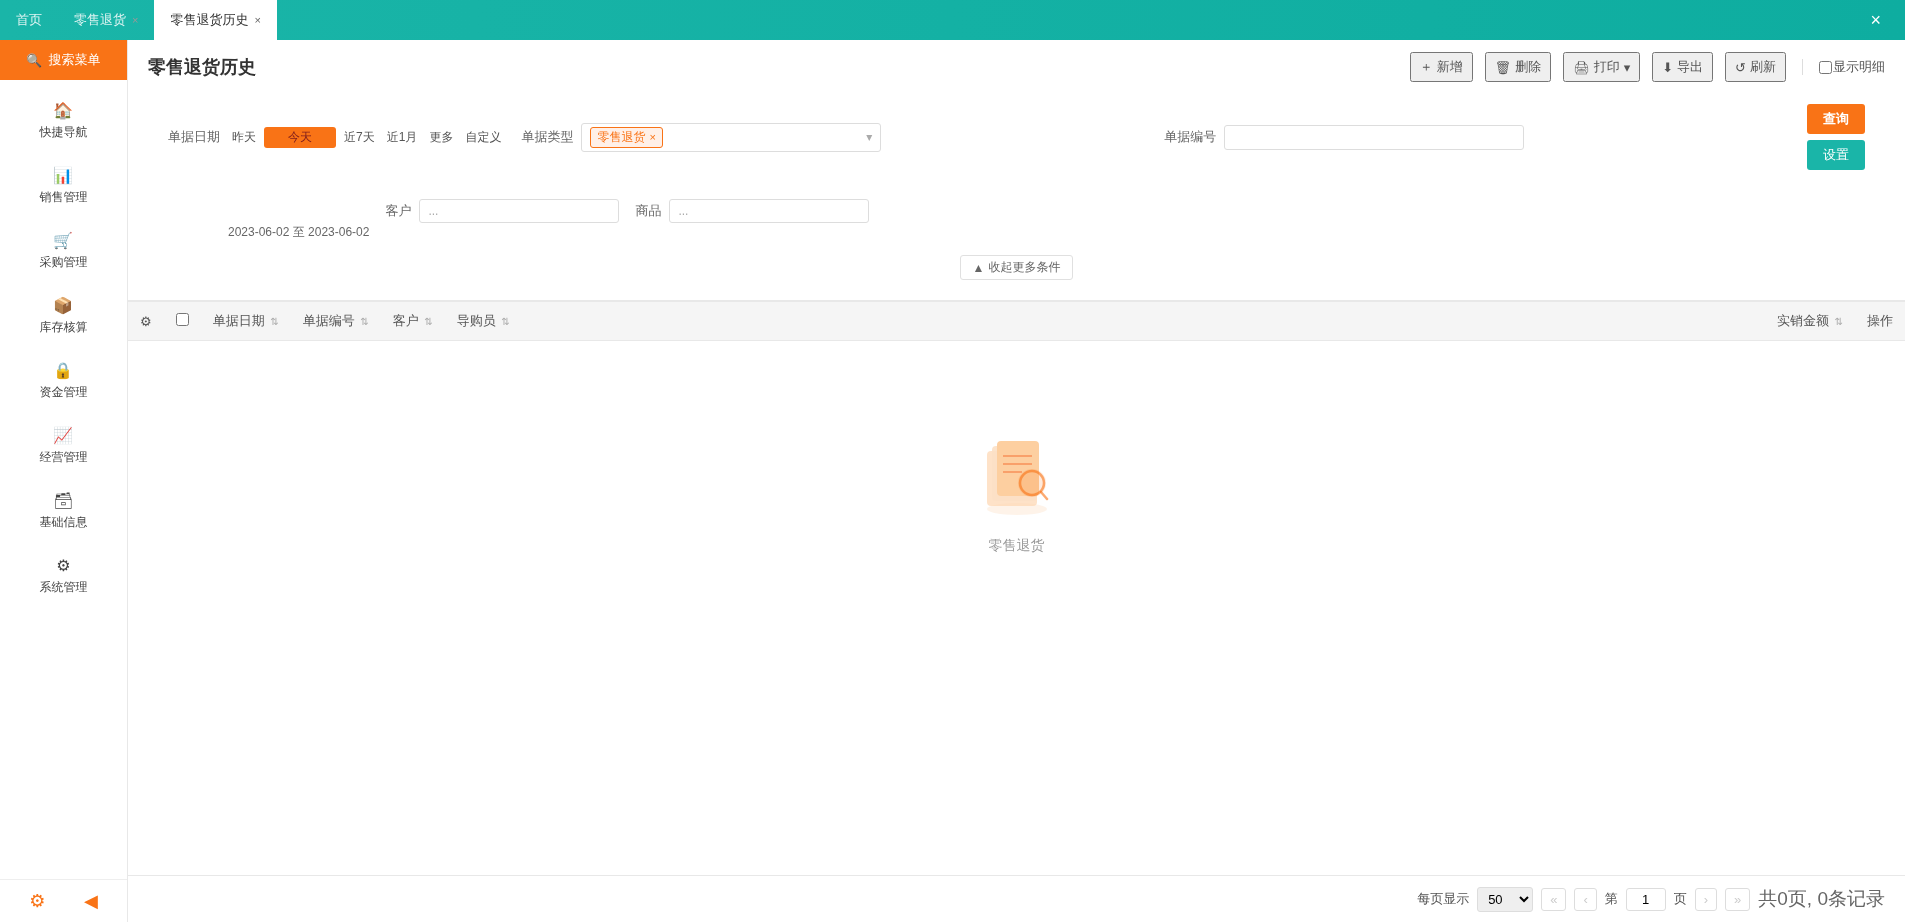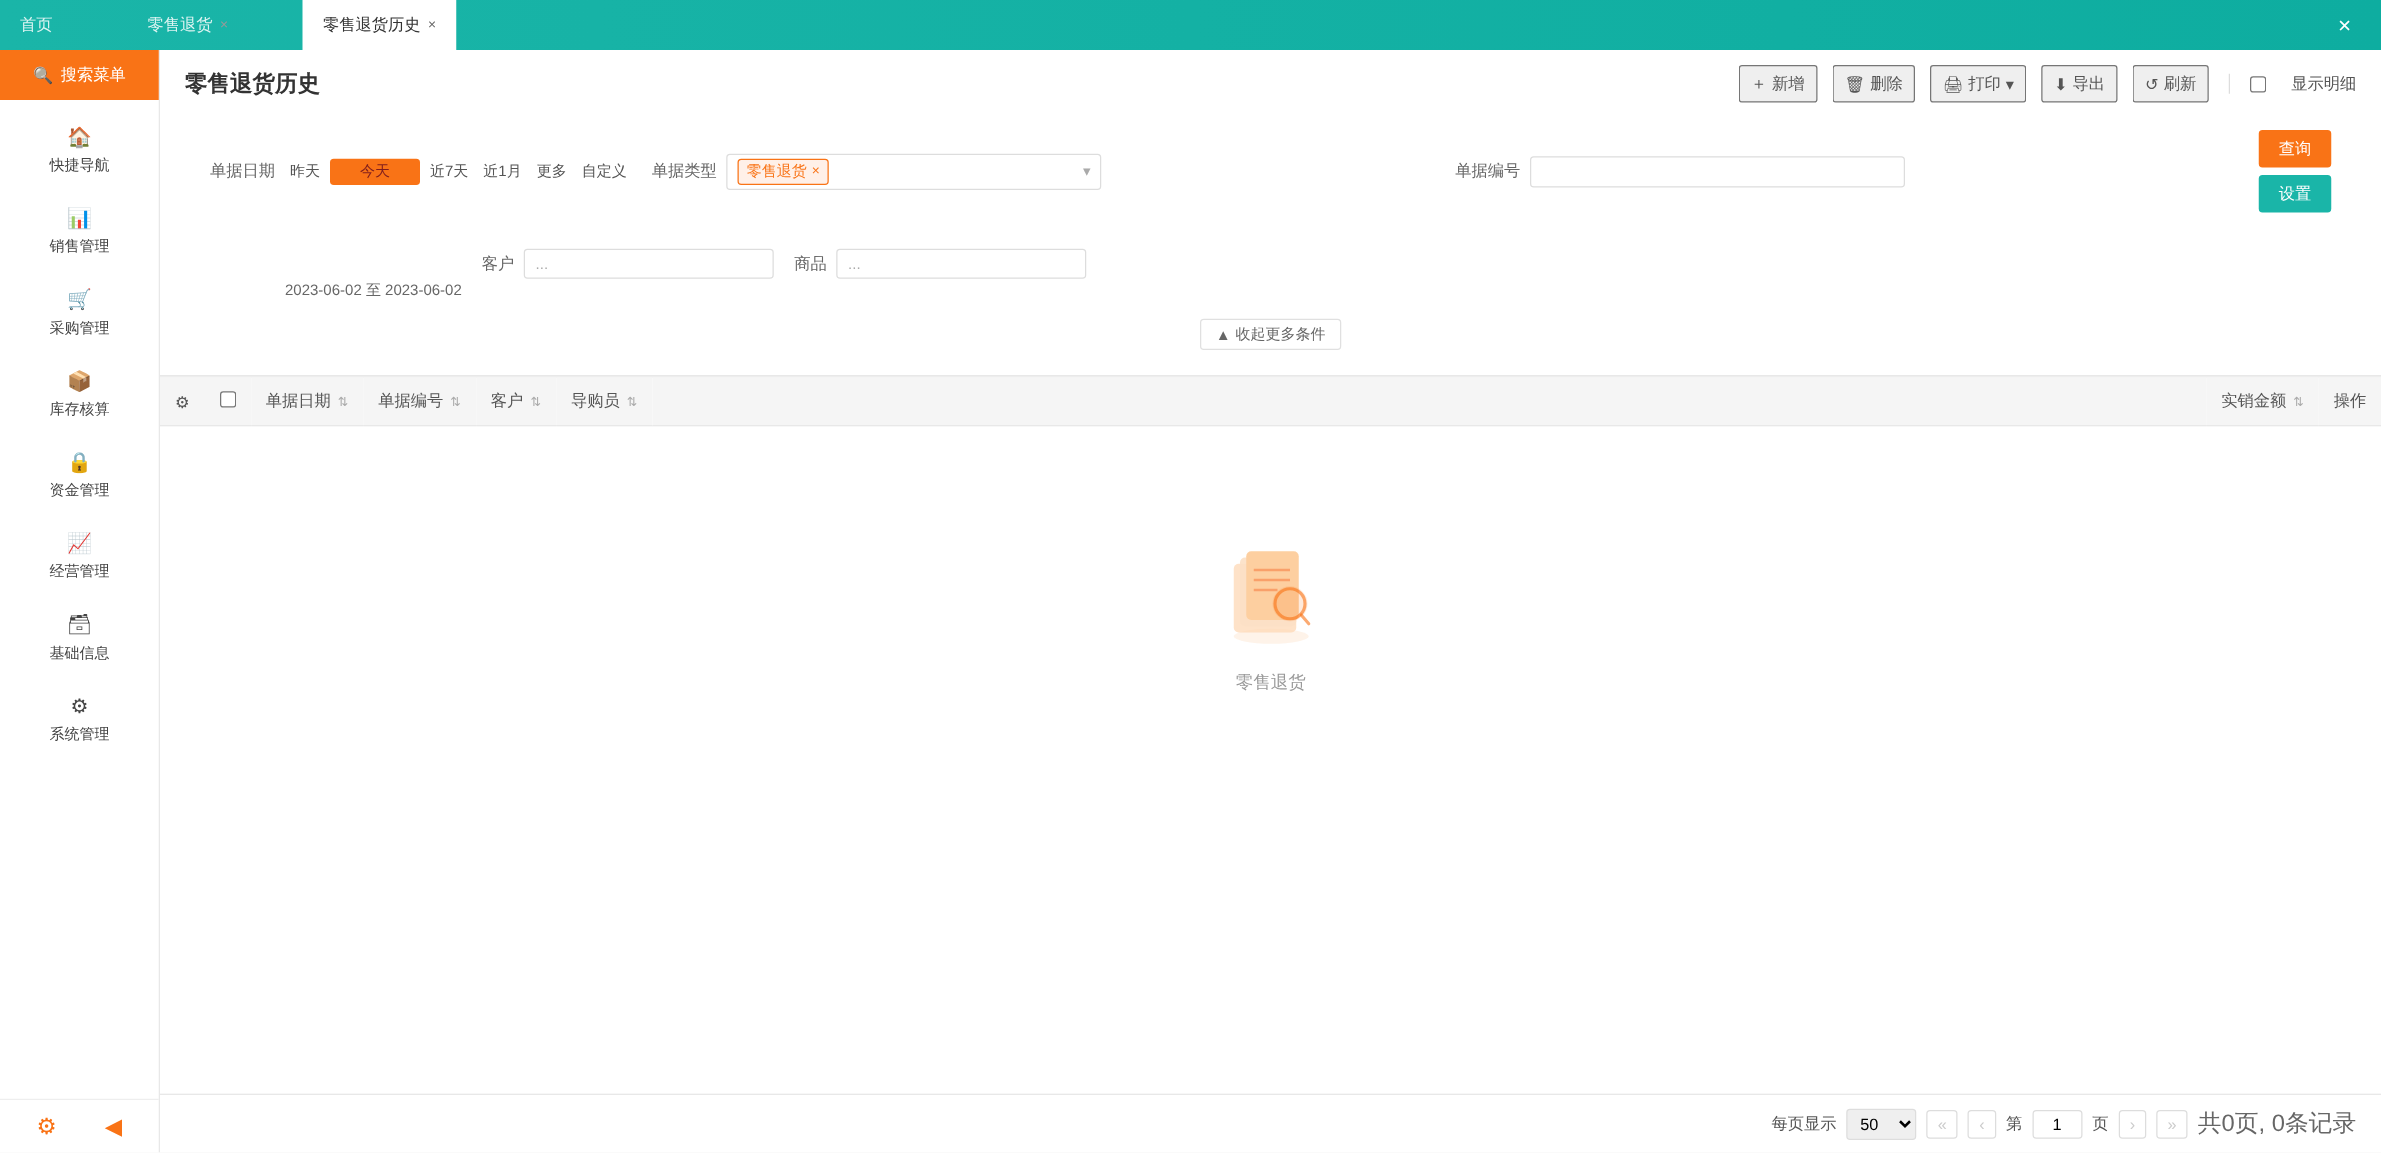--- a/index.html
+++ b/index.html
@@ -11,21 +11,20 @@
       background: linear-gradient(90deg, #1ab5a8, #0eada0);
       display: flex;
       align-items: center;
       padding: 0 0 0 0;
     }
     .top-bar-tabs {
       display: flex;
       align-items: stretch;
       height: 100%;
       flex: 1;
-      gap: 44px;
     }
     .top-tab {
       display: flex;
       align-items: center;
       padding: 0 16px;
       font-size: 13px;
       color: rgba(255,255,255,0.85);
       cursor: pointer;
       height: 100%;
       gap: 6px;
@@ -151,31 +150,32 @@
       padding: 4px 8px;
     }
     .btn-primary {
       background: #f97316;
       color: white;
       border: none;
       padding: 6px 16px;
       border-radius: 3px;
       cursor: pointer;
       font-size: 13px;
+      font-weight: bold;
     }
     .btn-secondary {
       background: #1ab5a8;
       color: white;
       border: none;
       padding: 6px 16px;
       border-radius: 3px;
       cursor: pointer;
       font-size: 13px;
     }
-    .checkbox-label { display: flex; align-items: center; gap: 20px; font-size: 13px; color: #555; }
+    .checkbox-label { display: flex; align-items: center; gap: 1px; font-size: 13px; color: #555; }
     .divider-v { width: 1px; height: 16px; background: #ddd; margin: 0 4px; }
 
     
     .filter-area {
       padding: 12px 20px;
       background: #fff;
     }
     .filter-row {
       display: flex;
       align-items: center;

